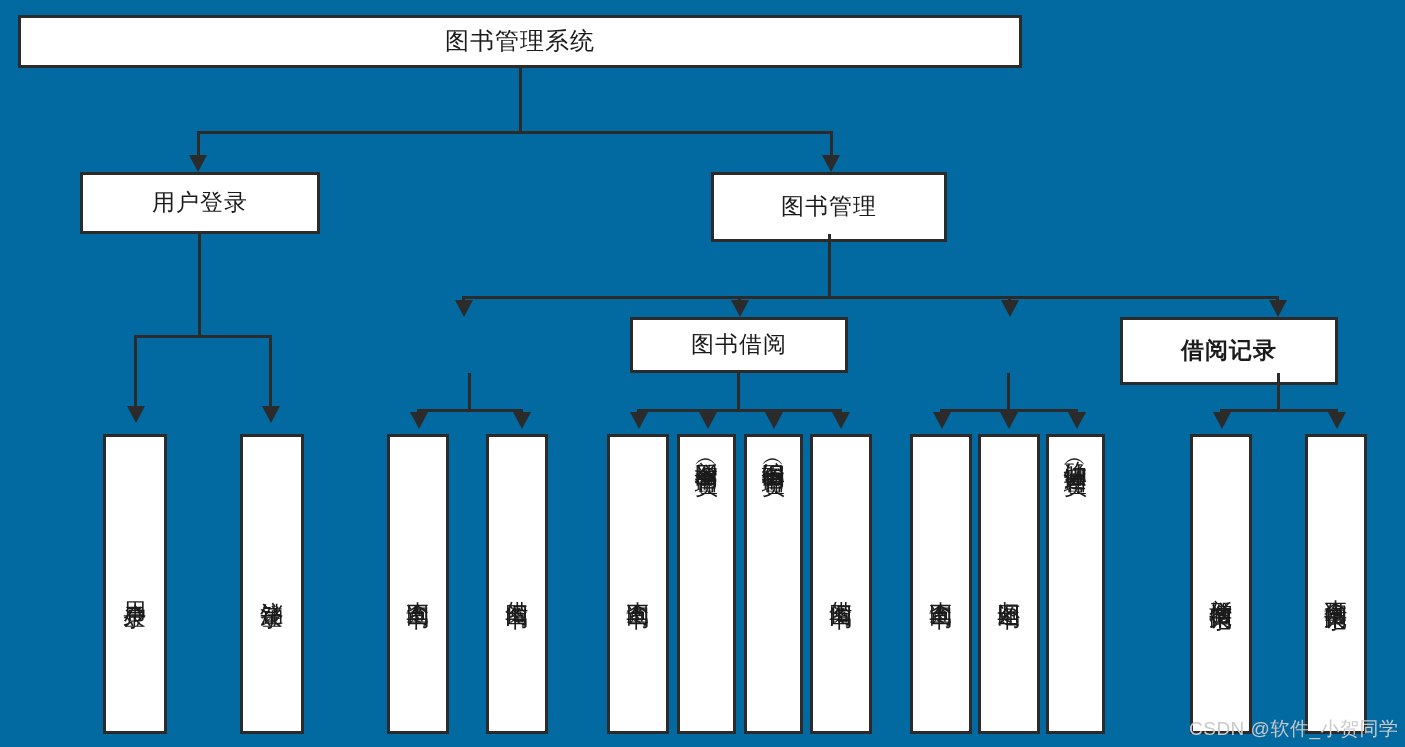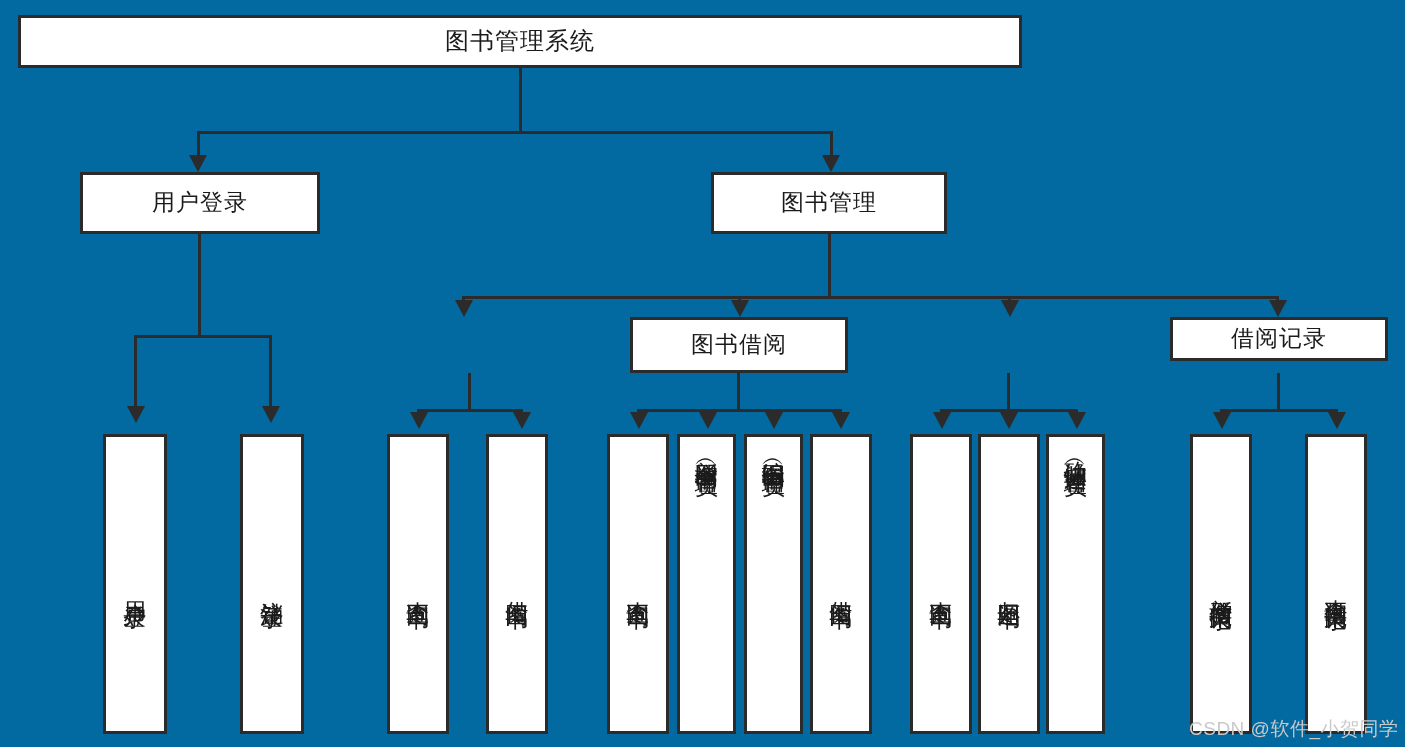--- a/index.html
+++ b/index.html
@@ -91,21 +91,21 @@
   <div class="edge edge-v" style="left:197px; top:131px; width:3px; height:28px;"></div>
   <div class="arrow" style="left:189px; top:155px;"></div>
 
   <div class="edge edge-v" style="left:830px; top:131px; width:3px; height:28px;"></div>
   <div class="arrow" style="left:822px; top:155px;"></div>
 
   <div class="node node-h" style="left:80px; top:172px; width:240px; height:62px;">
     <span class="label">用户登录</span>
   </div>
 
-  <div class="node node-h" style="left:711px; top:172px; width:236px; height:62px;">
+  <div class="node node-h" style="left:711px; top:172px; width:236px; height:70px;">
     <span class="label">图书管理</span>
   </div>
 
   <div class="edge edge-v" style="left:198px; top:234px; width:3px; height:103px;"></div>
   <div class="edge edge-h" style="left:134px; top:335px; width:137px; height:3px;"></div>
   <div class="edge edge-v" style="left:134px; top:335px; width:3px; height:75px;"></div>
   <div class="arrow" style="left:127px; top:406px;"></div>
   <div class="edge edge-v" style="left:269px; top:335px; width:3px; height:75px;"></div>
   <div class="arrow" style="left:262px; top:406px;"></div>
 
@@ -116,21 +116,21 @@
   <div class="edge edge-v" style="left:738px; top:296px; width:3px; height:12px;"></div>
   <div class="arrow" style="left:731px; top:300px;"></div>
   <div class="edge edge-v" style="left:1008px; top:296px; width:3px; height:12px;"></div>
   <div class="arrow" style="left:1001px; top:300px;"></div>
   <div class="edge edge-v" style="left:1276px; top:296px; width:3px; height:12px;"></div>
   <div class="arrow" style="left:1269px; top:300px;"></div>
 
   <div class="node node-h" style="left:630px; top:317px; width:218px; height:56px;">
     <span class="label">图书借阅</span>
   </div>
-  <div class="node node-h" style="left:1170px; top:317px; width:218px; height:44px;">
+  <div class="node node-h" style="left:1120px; top:317px; width:218px; height:68px;font-weight:bold;">
     <span class="label">借阅记录</span>
   </div>
 
   <div class="edge edge-v" style="left:468px; top:373px; width:3px; height:38px;"></div>
   <div class="edge edge-h" style="left:417px; top:409px; width:106px; height:3px;"></div>
   <div class="edge edge-v" style="left:417px; top:409px; width:3px; height:10px;"></div>
   <div class="arrow" style="left:410px; top:412px;"></div>
   <div class="edge edge-v" style="left:520px; top:409px; width:3px; height:10px;"></div>
   <div class="arrow" style="left:513px; top:412px;"></div>
 

